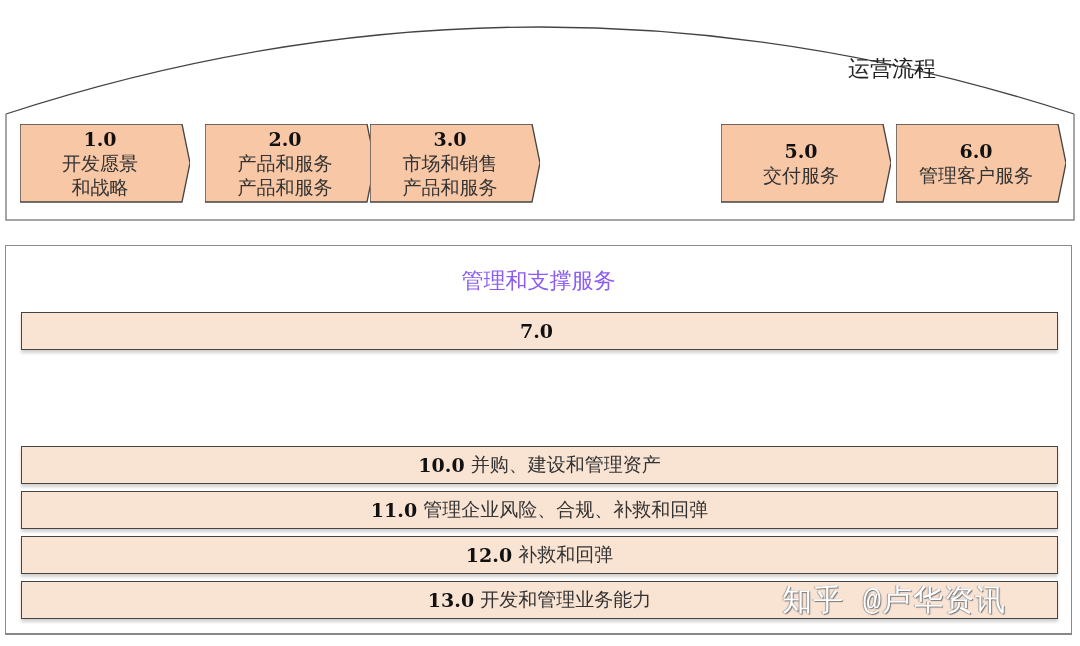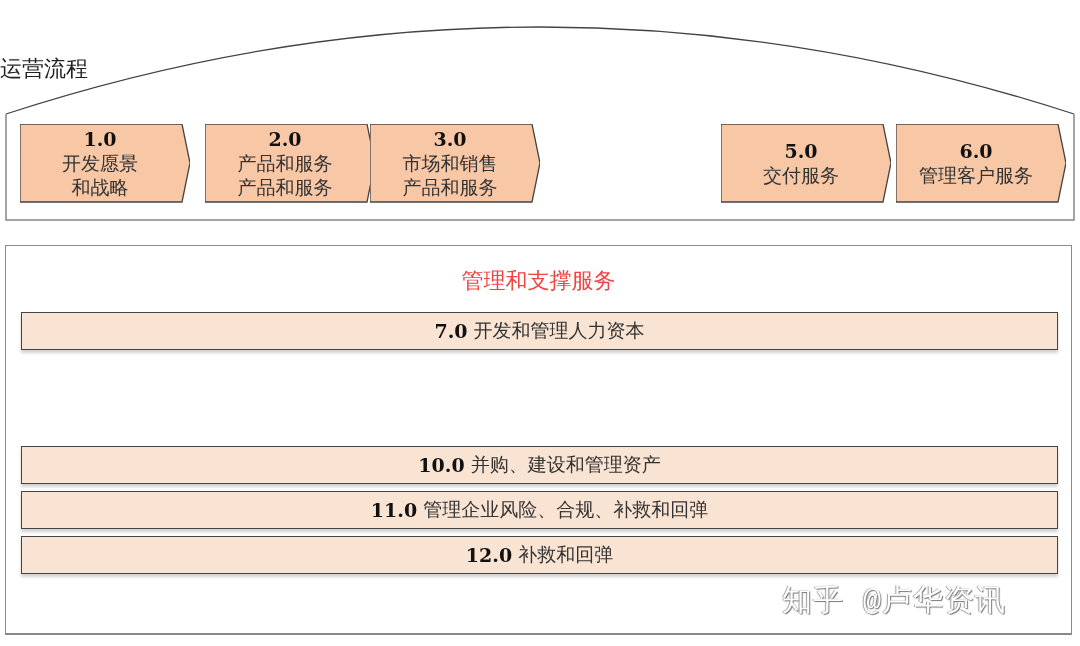--- a/index.html
+++ b/index.html
@@ -3,41 +3,41 @@
   <meta charset="utf-8">
   <style>
     html, body { margin: 0; padding: 0; }
     body {
       width: 1080px; height: 646px; background: #ffffff; position: relative; overflow: hidden;
       font-family: "DejaVu Serif", "Liberation Serif", serif; color: #222;
     }
     .ops-frame { position: absolute; left: 0; top: 0; width: 1080px; height: 230px; }
     .ops-frame svg { position: absolute; left: 0; top: 0; }
     .ops-title {
-      position: absolute; left: 0; width: 936px; top: 54px; text-align: left;
+      position: absolute; left: 0; width: 936px; top: 54px; text-align: right;
       font-size: 22px; color: #222;
     }
     .chevron {
       position: absolute; top: 124px; height: 78px; width: 170px;
     }
     .chevron svg { position: absolute; left: 0; top: 0; }
     .chev-text {
       position: absolute; left: 0; top: 0; width: 160px; height: 78px;
       display: flex; flex-direction: column; justify-content: center; align-items: center;
       font-size: 19px; line-height: 24px; text-align: center; color: #333;
     }
     .chev-num { font-weight: bold; font-size: 19px; color: #111; }
     .support-frame {
       position: absolute; left: 5px; top: 245px; width: 1067px; height: 390px;
       border: 1px solid #8a8a8a; border-bottom: 2px solid #888; box-sizing: border-box;
       background: #fff;
     }
     .support-title {
       position: absolute; left: 0; width: 100%; top: 20px; text-align: center;
-      font-size: 22px; color: #ef4444;
+      font-size: 22px; color: #8b5cf6;
     }
     .bar {
       position: absolute; left: 15px; width: 1037px; height: 38px;
       background: #f9e3d3; border: 1.5px solid #444; box-sizing: border-box;
       box-shadow: 0 3px 3px rgba(0,0,0,0.18);
       display: flex; justify-content: center; align-items: center;
       font-size: 19px; color: #333;
     }
     .bar-num { font-weight: bold; color: #111; margin-right: 6px; }
     .watermark {
@@ -110,29 +110,32 @@
       <span>管理客户服务</span>
     </div>
   </div>
 </div>
 
 <div class="support-frame">
   <div class="support-title">管理和支撑服务</div>
 
   <div class="bar" style="top:66px">
     <span class="bar-num">7.0</span>
-    <span>开发和管理人力资本</span>
   </div>
   <div class="bar" style="top:200px">
     <span class="bar-num">10.0</span>
     <span>并购、建设和管理资产</span>
   </div>
   <div class="bar" style="top:245px">
     <span class="bar-num">11.0</span>
     <span>管理企业风险、合规、补救和回弹</span>
   </div>
   <div class="bar" style="top:290px">
     <span class="bar-num">12.0</span>
     <span>补救和回弹</span>
   </div>
+  <div class="bar" style="top:335px">
+    <span class="bar-num">13.0</span>
+    <span>开发和管理业务能力</span>
+  </div>
 </div>
 
 <div class="watermark">知乎 @卢华资讯</div>
 
 </body></html>

